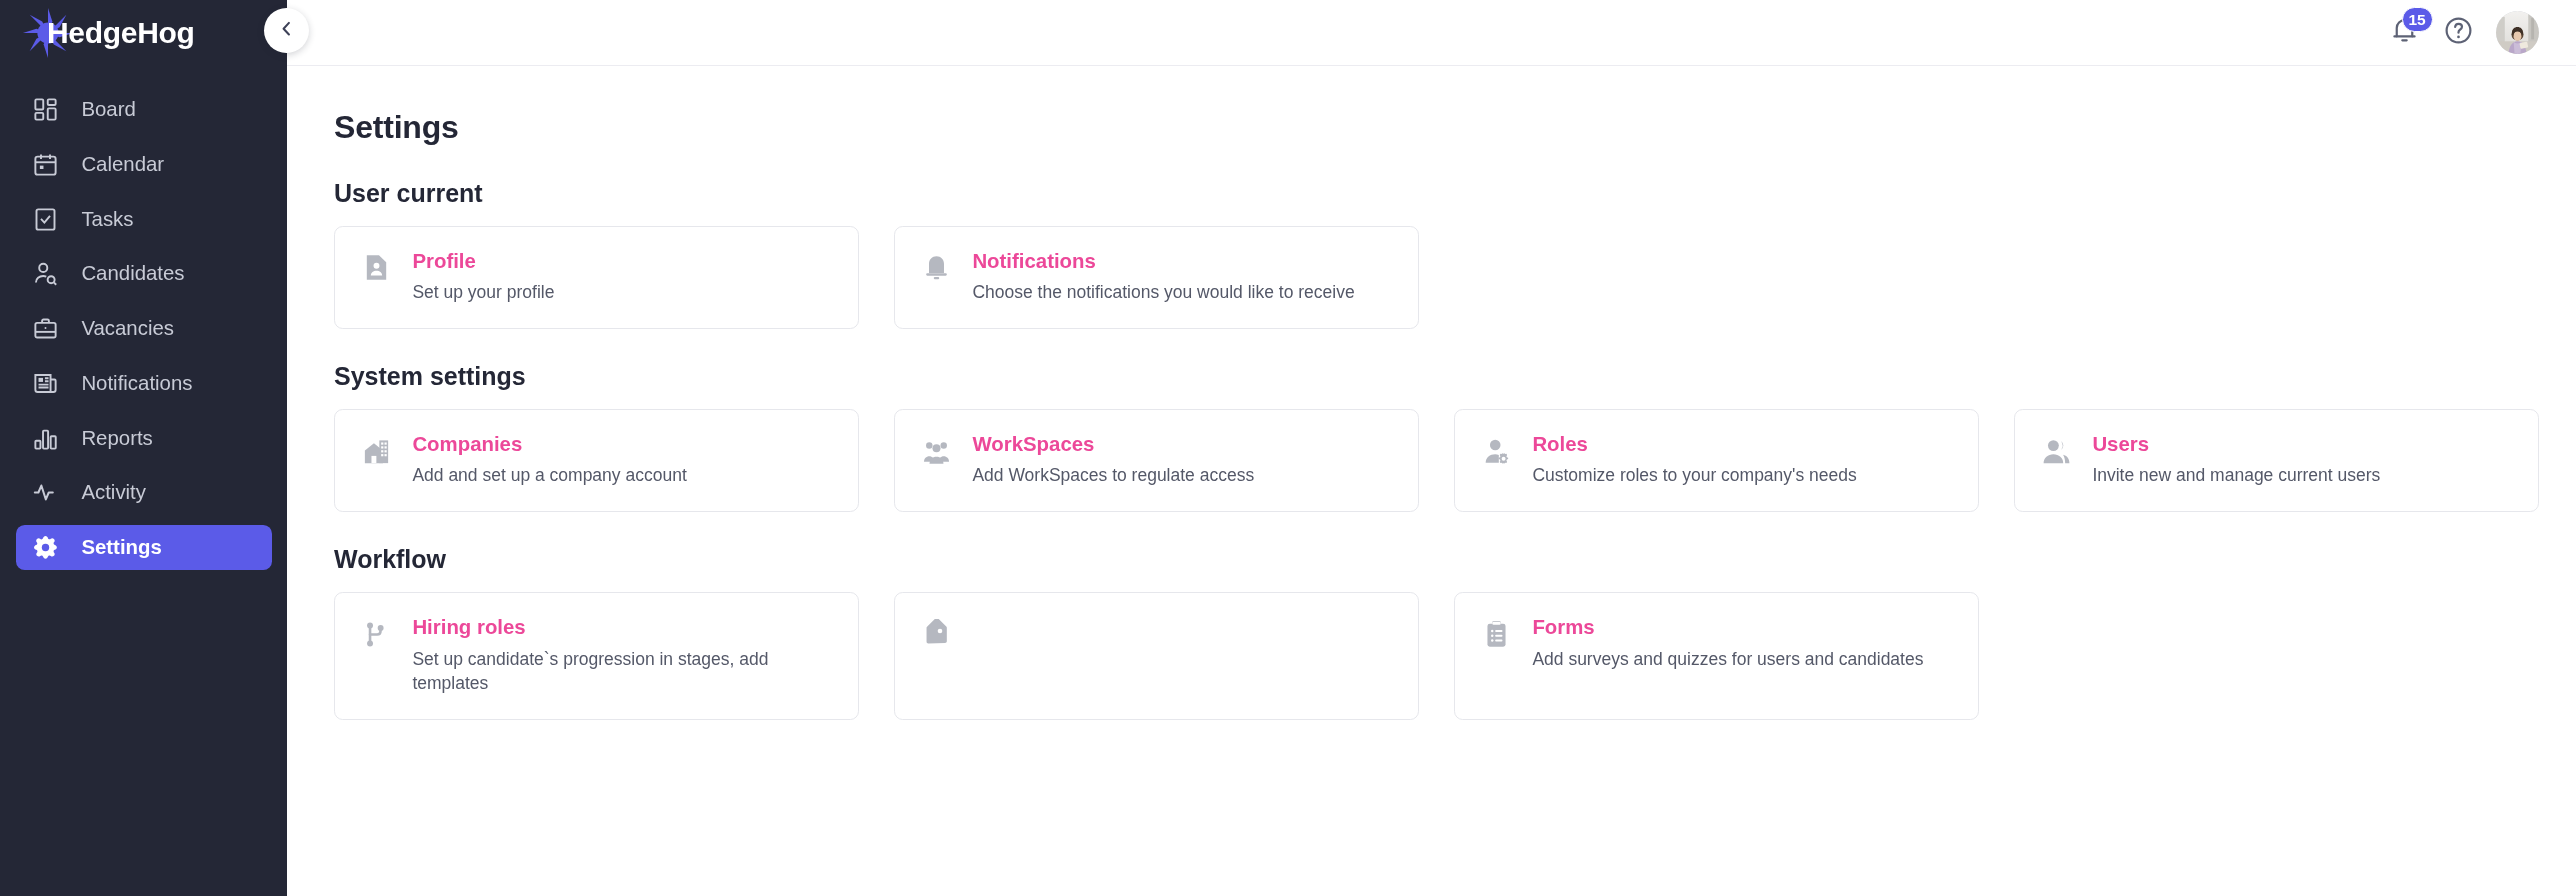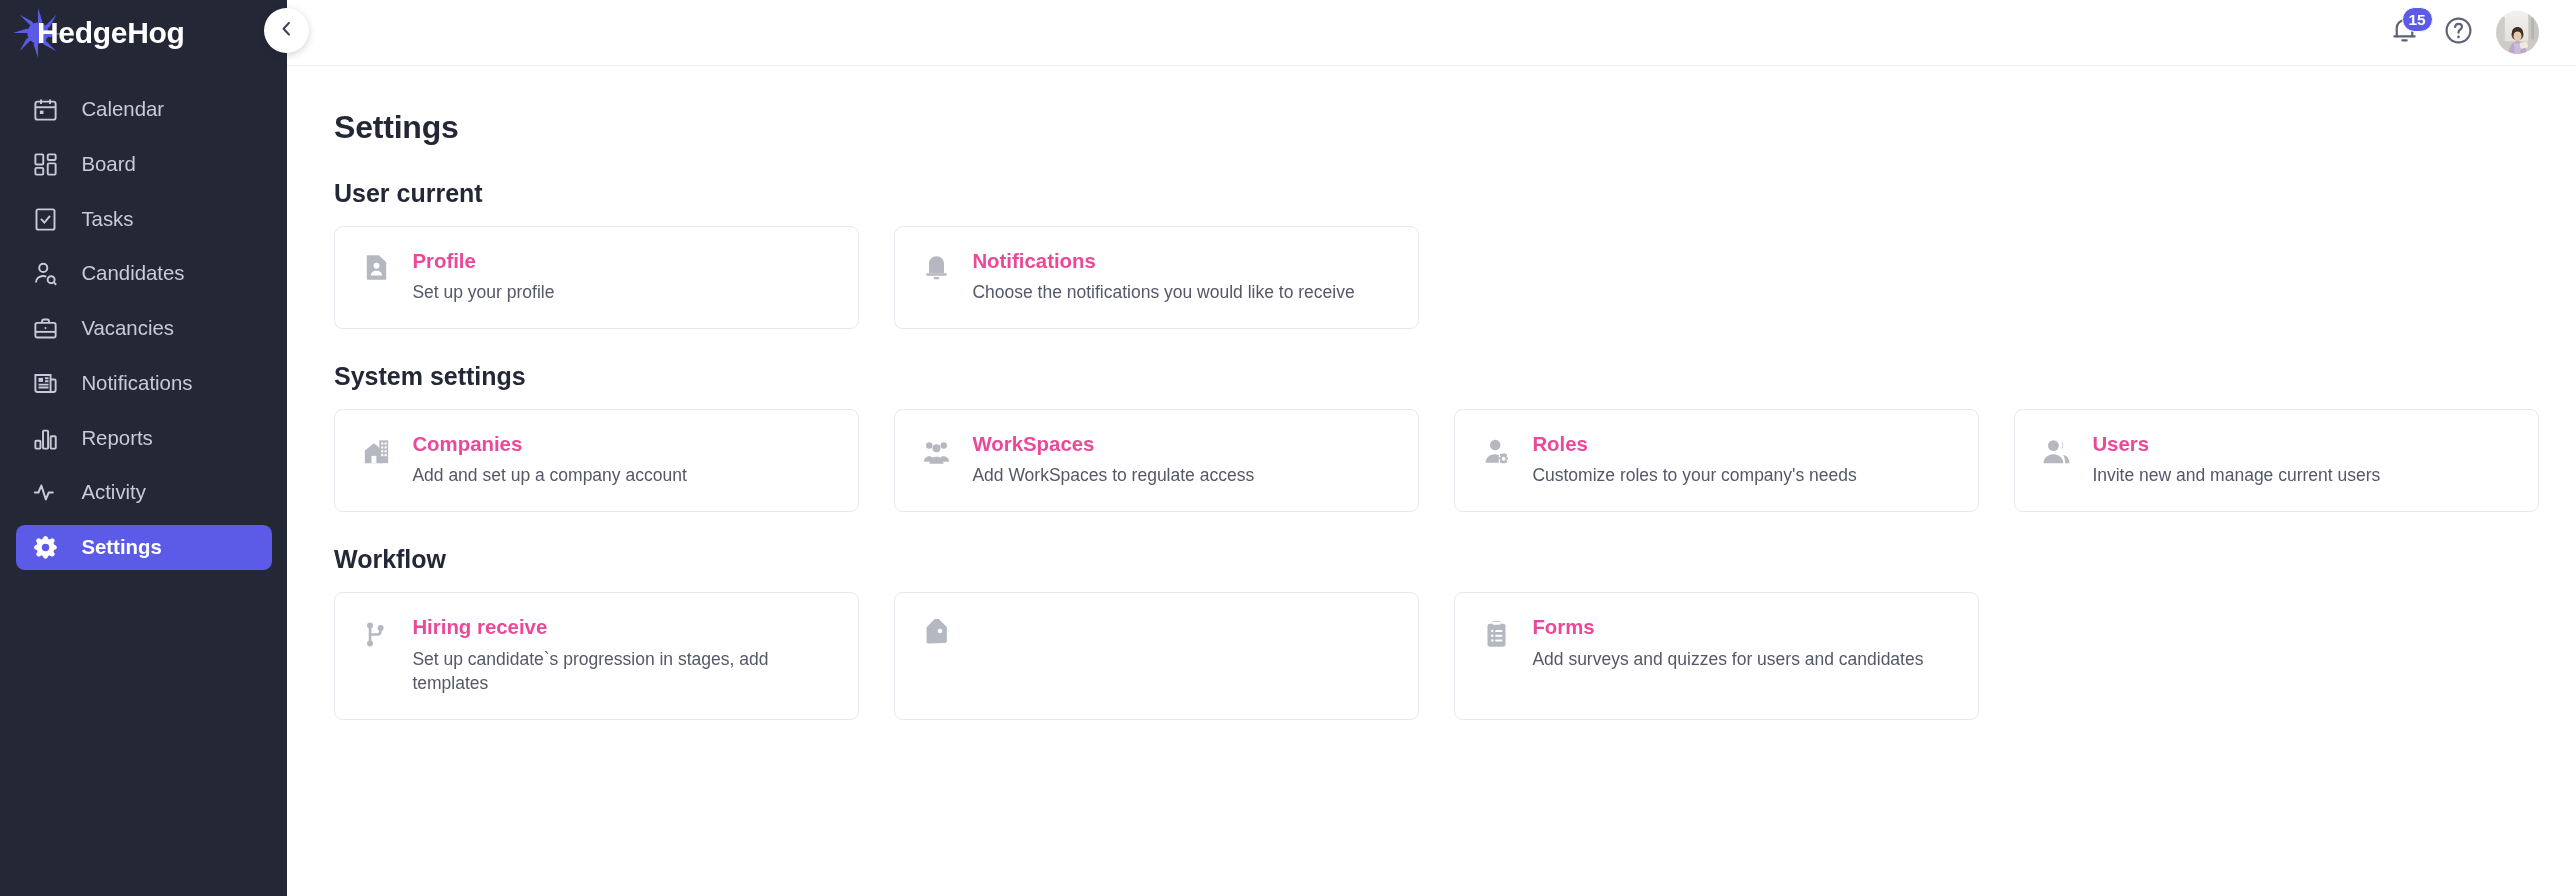--- a/index.html
+++ b/index.html
@@ -26,21 +26,21 @@
     height: 897px;
     background: #242736;
     position: relative;
     z-index: 2;
   }
 
   .logo-row {
     height: 66px;
     display: flex;
     align-items: center;
-    padding-left: 10px;
+    padding-left: 20px;
   }
   .logo-mark {
     position: relative;
     width: 56px;
     height: 56px;
     flex: 0 0 56px;
     margin-right: -29px;
   }
   .logo-mark svg { display: block; }
   .logo-text {
@@ -247,39 +247,39 @@
         </svg>
       </span>
       <span class="logo-text">HedgeHog</span>
     </div>
 
     <nav class="nav">
 
       <div class="nav-item">
         <span class="nav-icon">
           <svg width="27" height="27" viewBox="0 0 24 24" fill="none" stroke="#c8cbd6" stroke-width="1.7">
+            <rect x="3" y="3" width="7" height="9" rx="1"></rect>
+            <rect x="14" y="3" width="7" height="5" rx="1"></rect>
+            <rect x="3" y="15" width="7" height="6" rx="1"></rect>
+            <rect x="14" y="11" width="7" height="10" rx="1"></rect>
+          </svg>
+        </span>
+        <span>Board</span>
+      </div>
+
+      <div class="nav-item">
+        <span class="nav-icon">
+          <svg width="27" height="27" viewBox="0 0 24 24" fill="none" stroke="#c8cbd6" stroke-width="1.7">
             <rect x="3" y="5" width="18" height="16" rx="2"></rect>
             <path d="M3 10h18"></path>
             <path d="M8 3v4M16 3v4"></path>
             <rect x="7" y="13" width="3.2" height="3" fill="#c8cbd6" stroke="none"></rect>
           </svg>
         </span>
         <span>Calendar</span>
-      </div>
-
-      <div class="nav-item">
-        <span class="nav-icon">
-          <svg width="27" height="27" viewBox="0 0 24 24" fill="none" stroke="#c8cbd6" stroke-width="1.7">
-            <rect x="3" y="3" width="7" height="9" rx="1"></rect>
-            <rect x="14" y="3" width="7" height="5" rx="1"></rect>
-            <rect x="3" y="15" width="7" height="6" rx="1"></rect>
-            <rect x="14" y="11" width="7" height="10" rx="1"></rect>
-          </svg>
-        </span>
-        <span>Board</span>
       </div>
 
       <div class="nav-item">
         <span class="nav-icon">
           <svg width="27" height="27" viewBox="0 0 24 24" fill="none" stroke="#c8cbd6" stroke-width="1.7">
             <rect x="4" y="3" width="16" height="18" rx="1.5"></rect>
             <path d="M8 11.5l3 3.2 5-6"></path>
           </svg>
         </span>
         <span>Tasks</span>
@@ -552,21 +552,21 @@
                   <path d="M7 12h5.5c1.6 0 2.6-1 2.6-2.6V8.6"></path>
                 </g>
                 <g fill="#b5b8c0">
                   <circle cx="7" cy="5" r="2.3"></circle>
                   <circle cx="7" cy="19" r="2.3"></circle>
                   <circle cx="15.2" cy="7" r="2.3"></circle>
                 </g>
               </svg>
             </span>
             <div class="card-body">
-              <div class="card-title">Hiring receive</div>
+              <div class="card-title">Hiring roles</div>
               <div class="card-desc wrap">Set up candidate`s progression in stages, add templates</div>
             </div>
           </div>
 
           <div class="card tall">
             <span class="card-icon">
               <svg width="31" height="31" viewBox="0 0 24 24">
                 <path fill="#b5b8c0" d="M11.3 2.6h9.1c.8 0 1.3.5 1.3 1.3v9.1c0 .4-.1.7-.4 1l-7.4 7.4c-.5.5-1.4.5-1.9 0L2.6 12.4c-.5-.5-.5-1.4 0-1.9l7.4-7.4c.3-.3.6-.5 1.3-.5z" transform="rotate(-45 12 12)"></path>
                 <circle cx="14.7" cy="9.3" r="1.8" fill="#ffffff"></circle>
               </svg>

